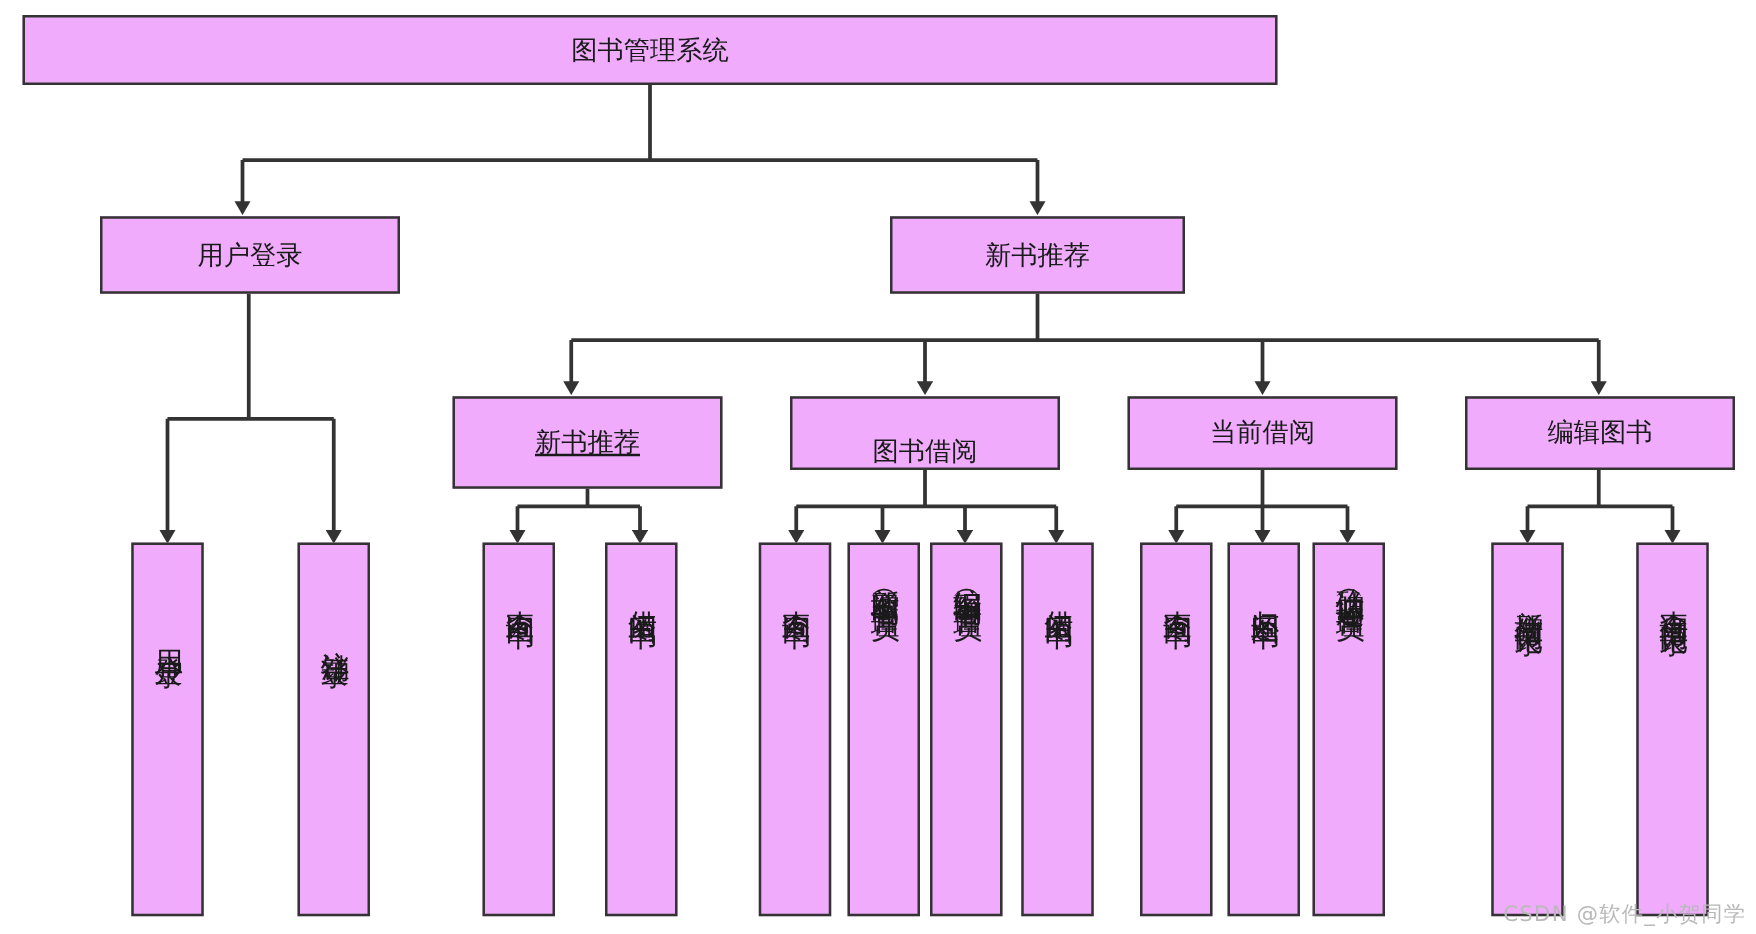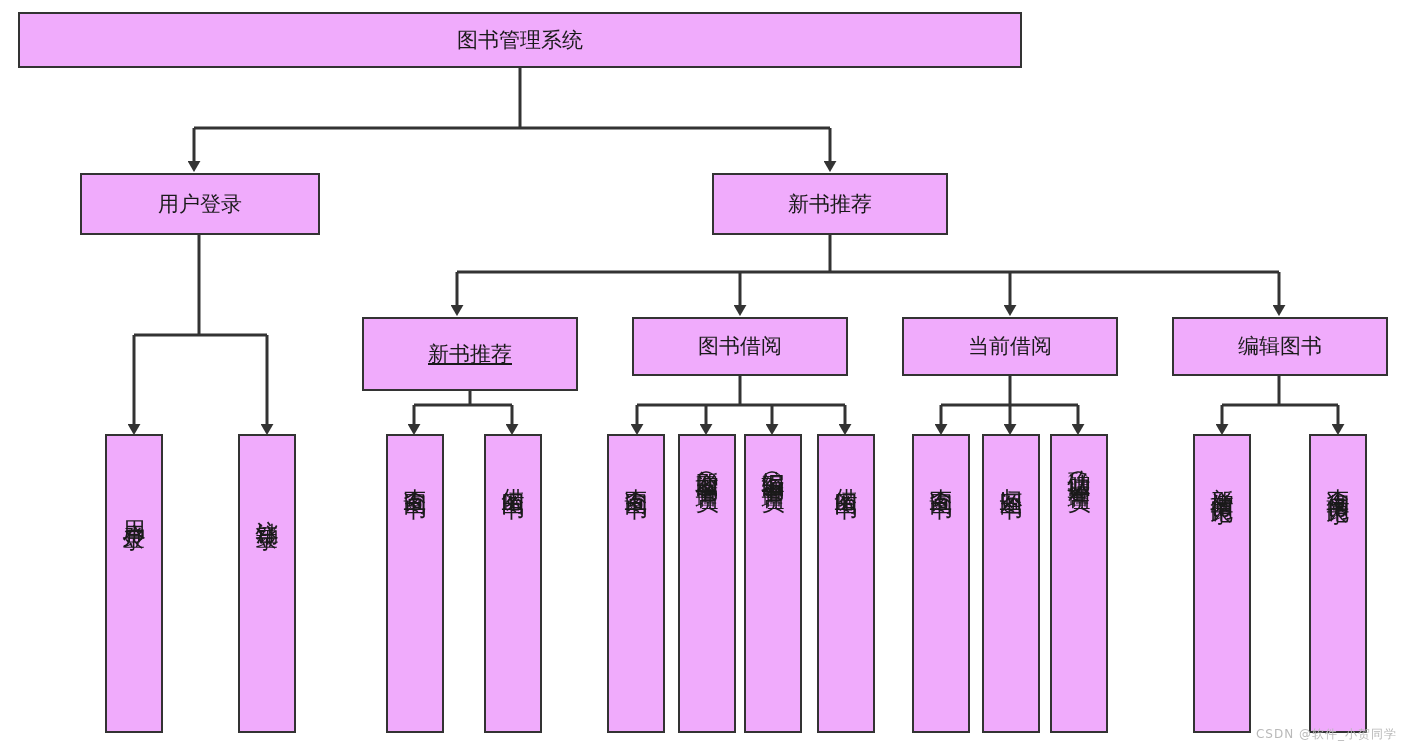--- a/index.html
+++ b/index.html
@@ -45,21 +45,21 @@
     letter-spacing:3px;
     white-space:nowrap;
   }
   .node.vertical.mid .lbl{padding-top:56px;}
   .node.vertical.mid2 .lbl{padding-top:24px;}
   .node.vertical.tall .lbl{padding-top:6px;}
 
   .watermark{
     position:absolute;
     right:8px;bottom:4px;
-    font-size:12px;
+    font-size:17px;
     color:#b9b9b9;
     letter-spacing:1px;
     white-space:nowrap;
     font-family:"DejaVu Sans","Liberation Sans",sans-serif;
   }
 </style>
 </head>
 <body>
 
 <div id="canvas">
@@ -122,21 +122,21 @@
   <div class="node horizontal" style="left:80px;top:173px;width:240px;height:62px;">
     <span class="lbl">用户登录</span>
   </div>
   <div class="node horizontal" style="left:712px;top:173px;width:236px;height:62px;">
     <span class="lbl">新书推荐</span>
   </div>
 
   <div class="node horizontal" style="left:362px;top:317px;width:216px;height:74px;text-decoration:underline;">
     <span class="lbl">新书推荐</span>
   </div>
-  <div class="node horizontal" style="left:632px;top:317px;width:216px;height:59px;">
+  <div class="node horizontal" style="left:632px;top:317px;width:216px;height:59px;align-items:flex-end;">
     <span class="lbl">图书借阅</span>
   </div>
   <div class="node horizontal" style="left:902px;top:317px;width:216px;height:59px;">
     <span class="lbl">当前借阅</span>
   </div>
   <div class="node horizontal" style="left:1172px;top:317px;width:216px;height:59px;">
     <span class="lbl">编辑图书</span>
   </div>
 
   <div class="node vertical mid" style="left:105px;top:434px;width:58px;height:299px;">

